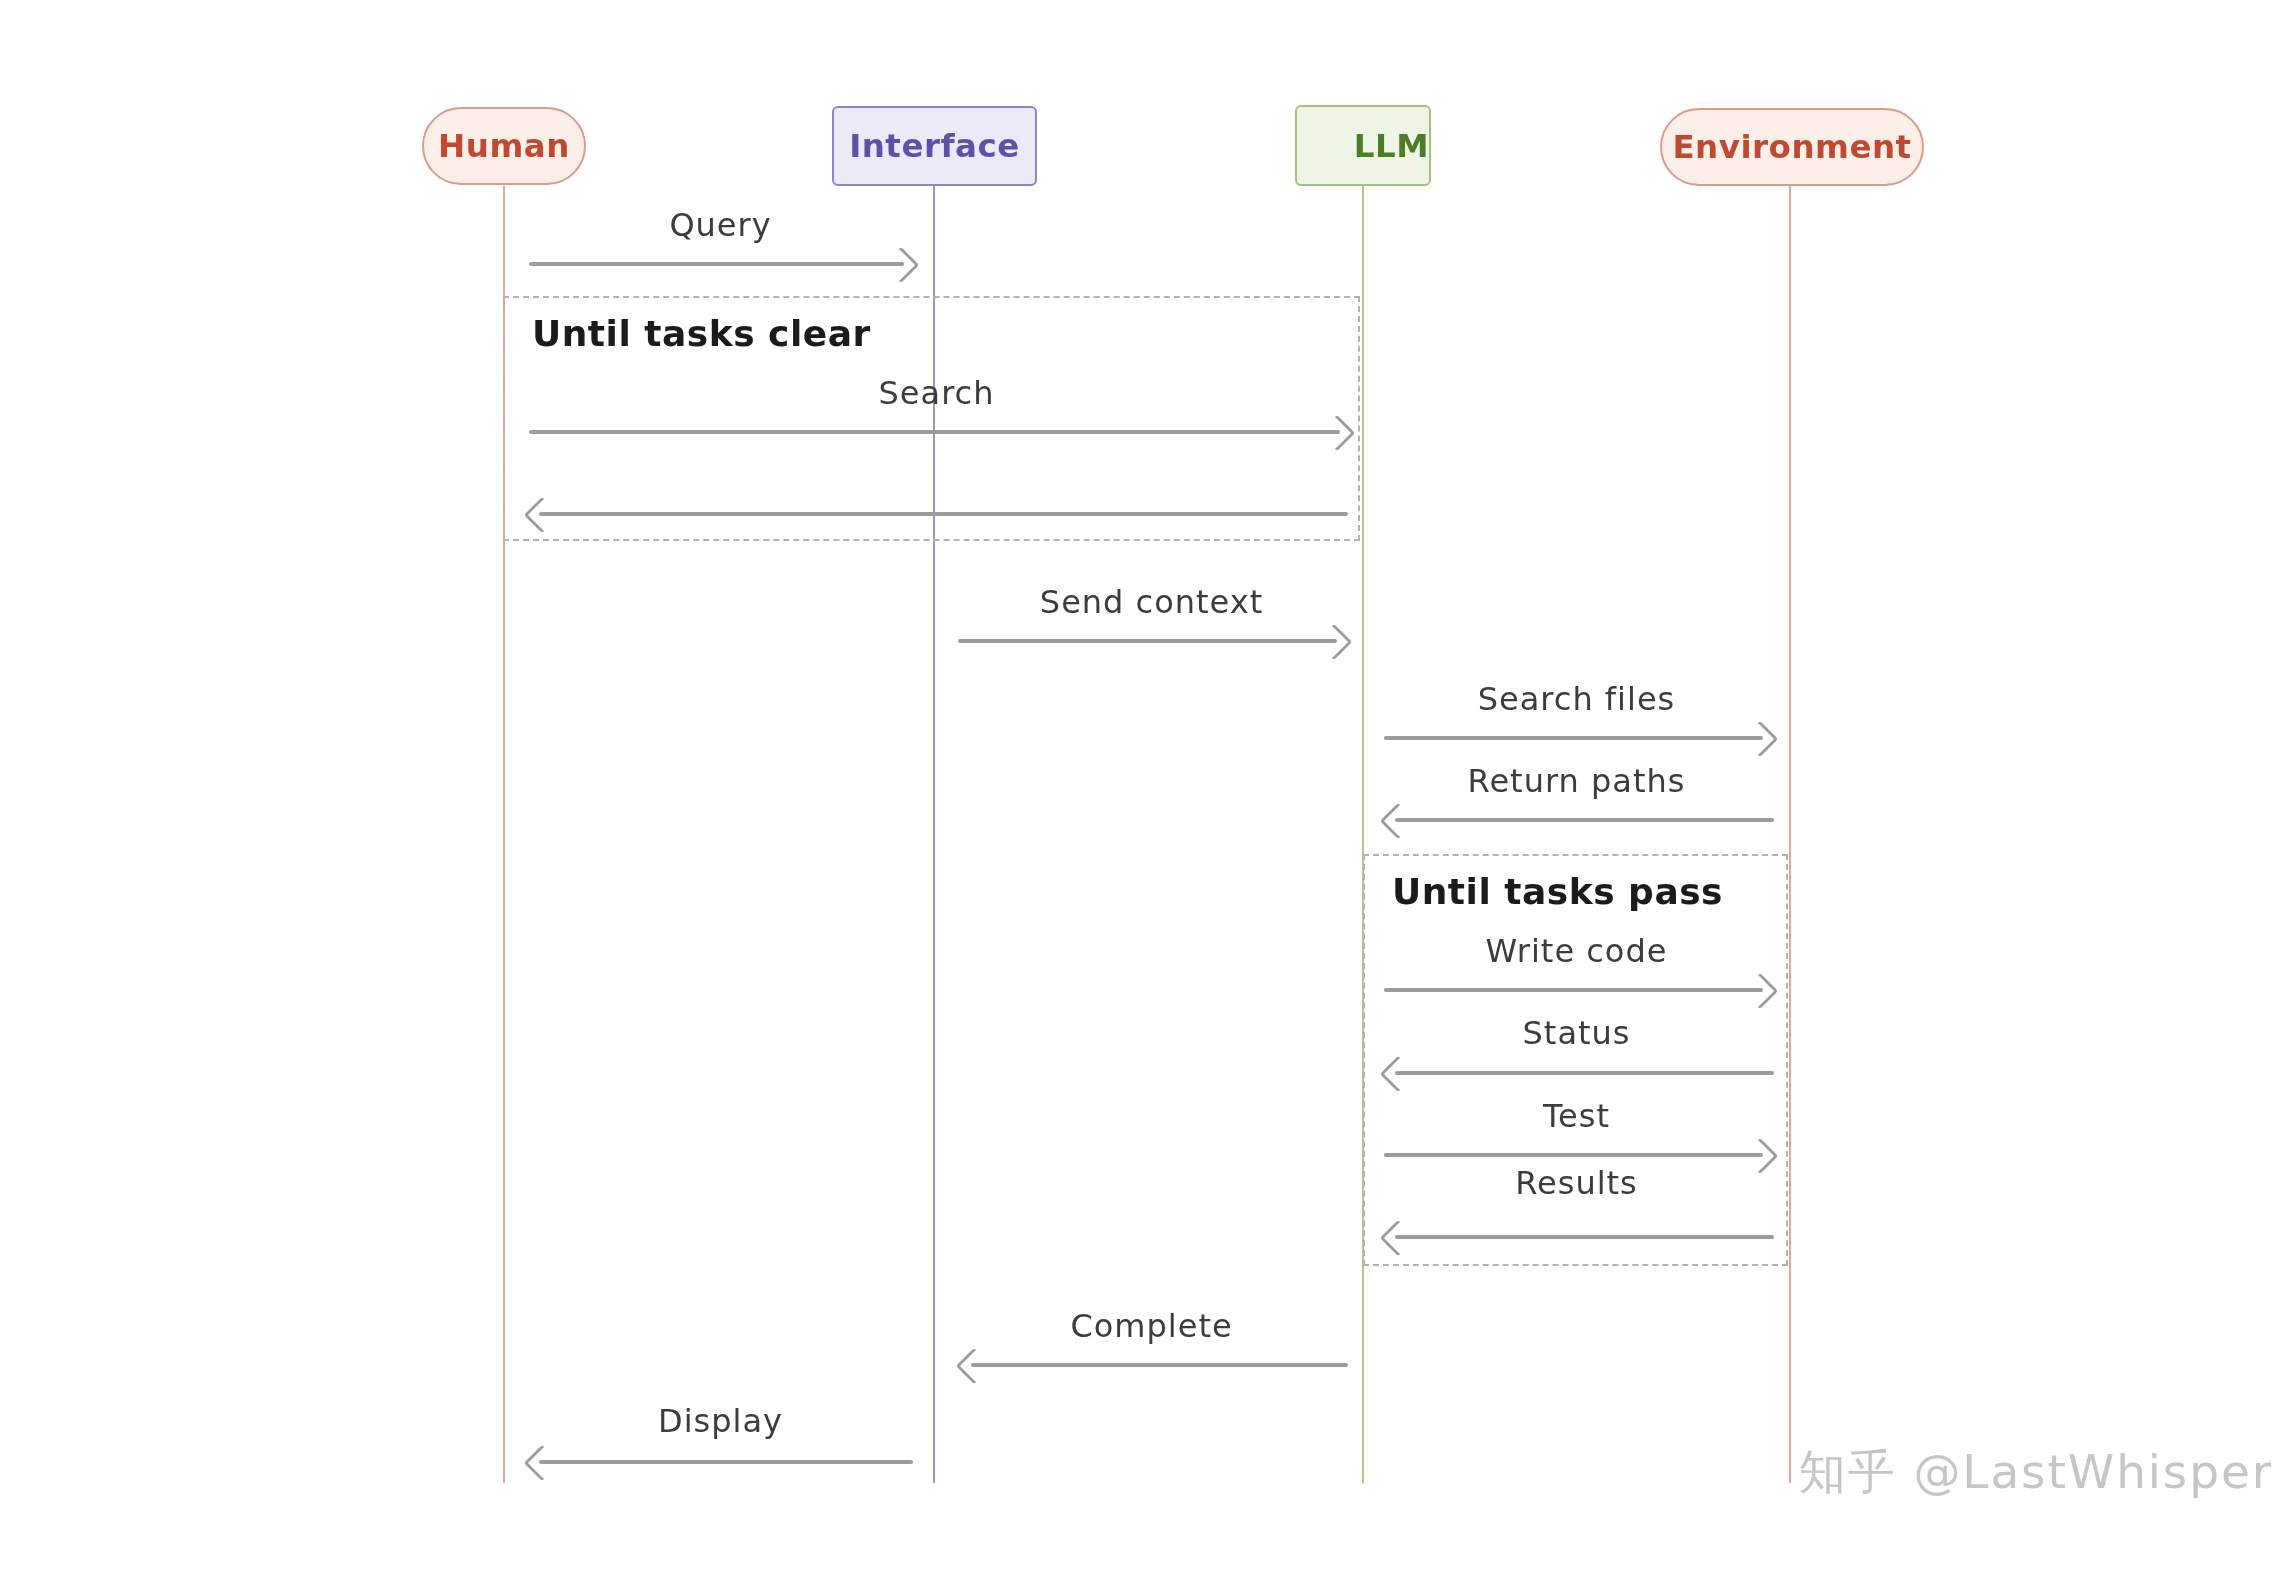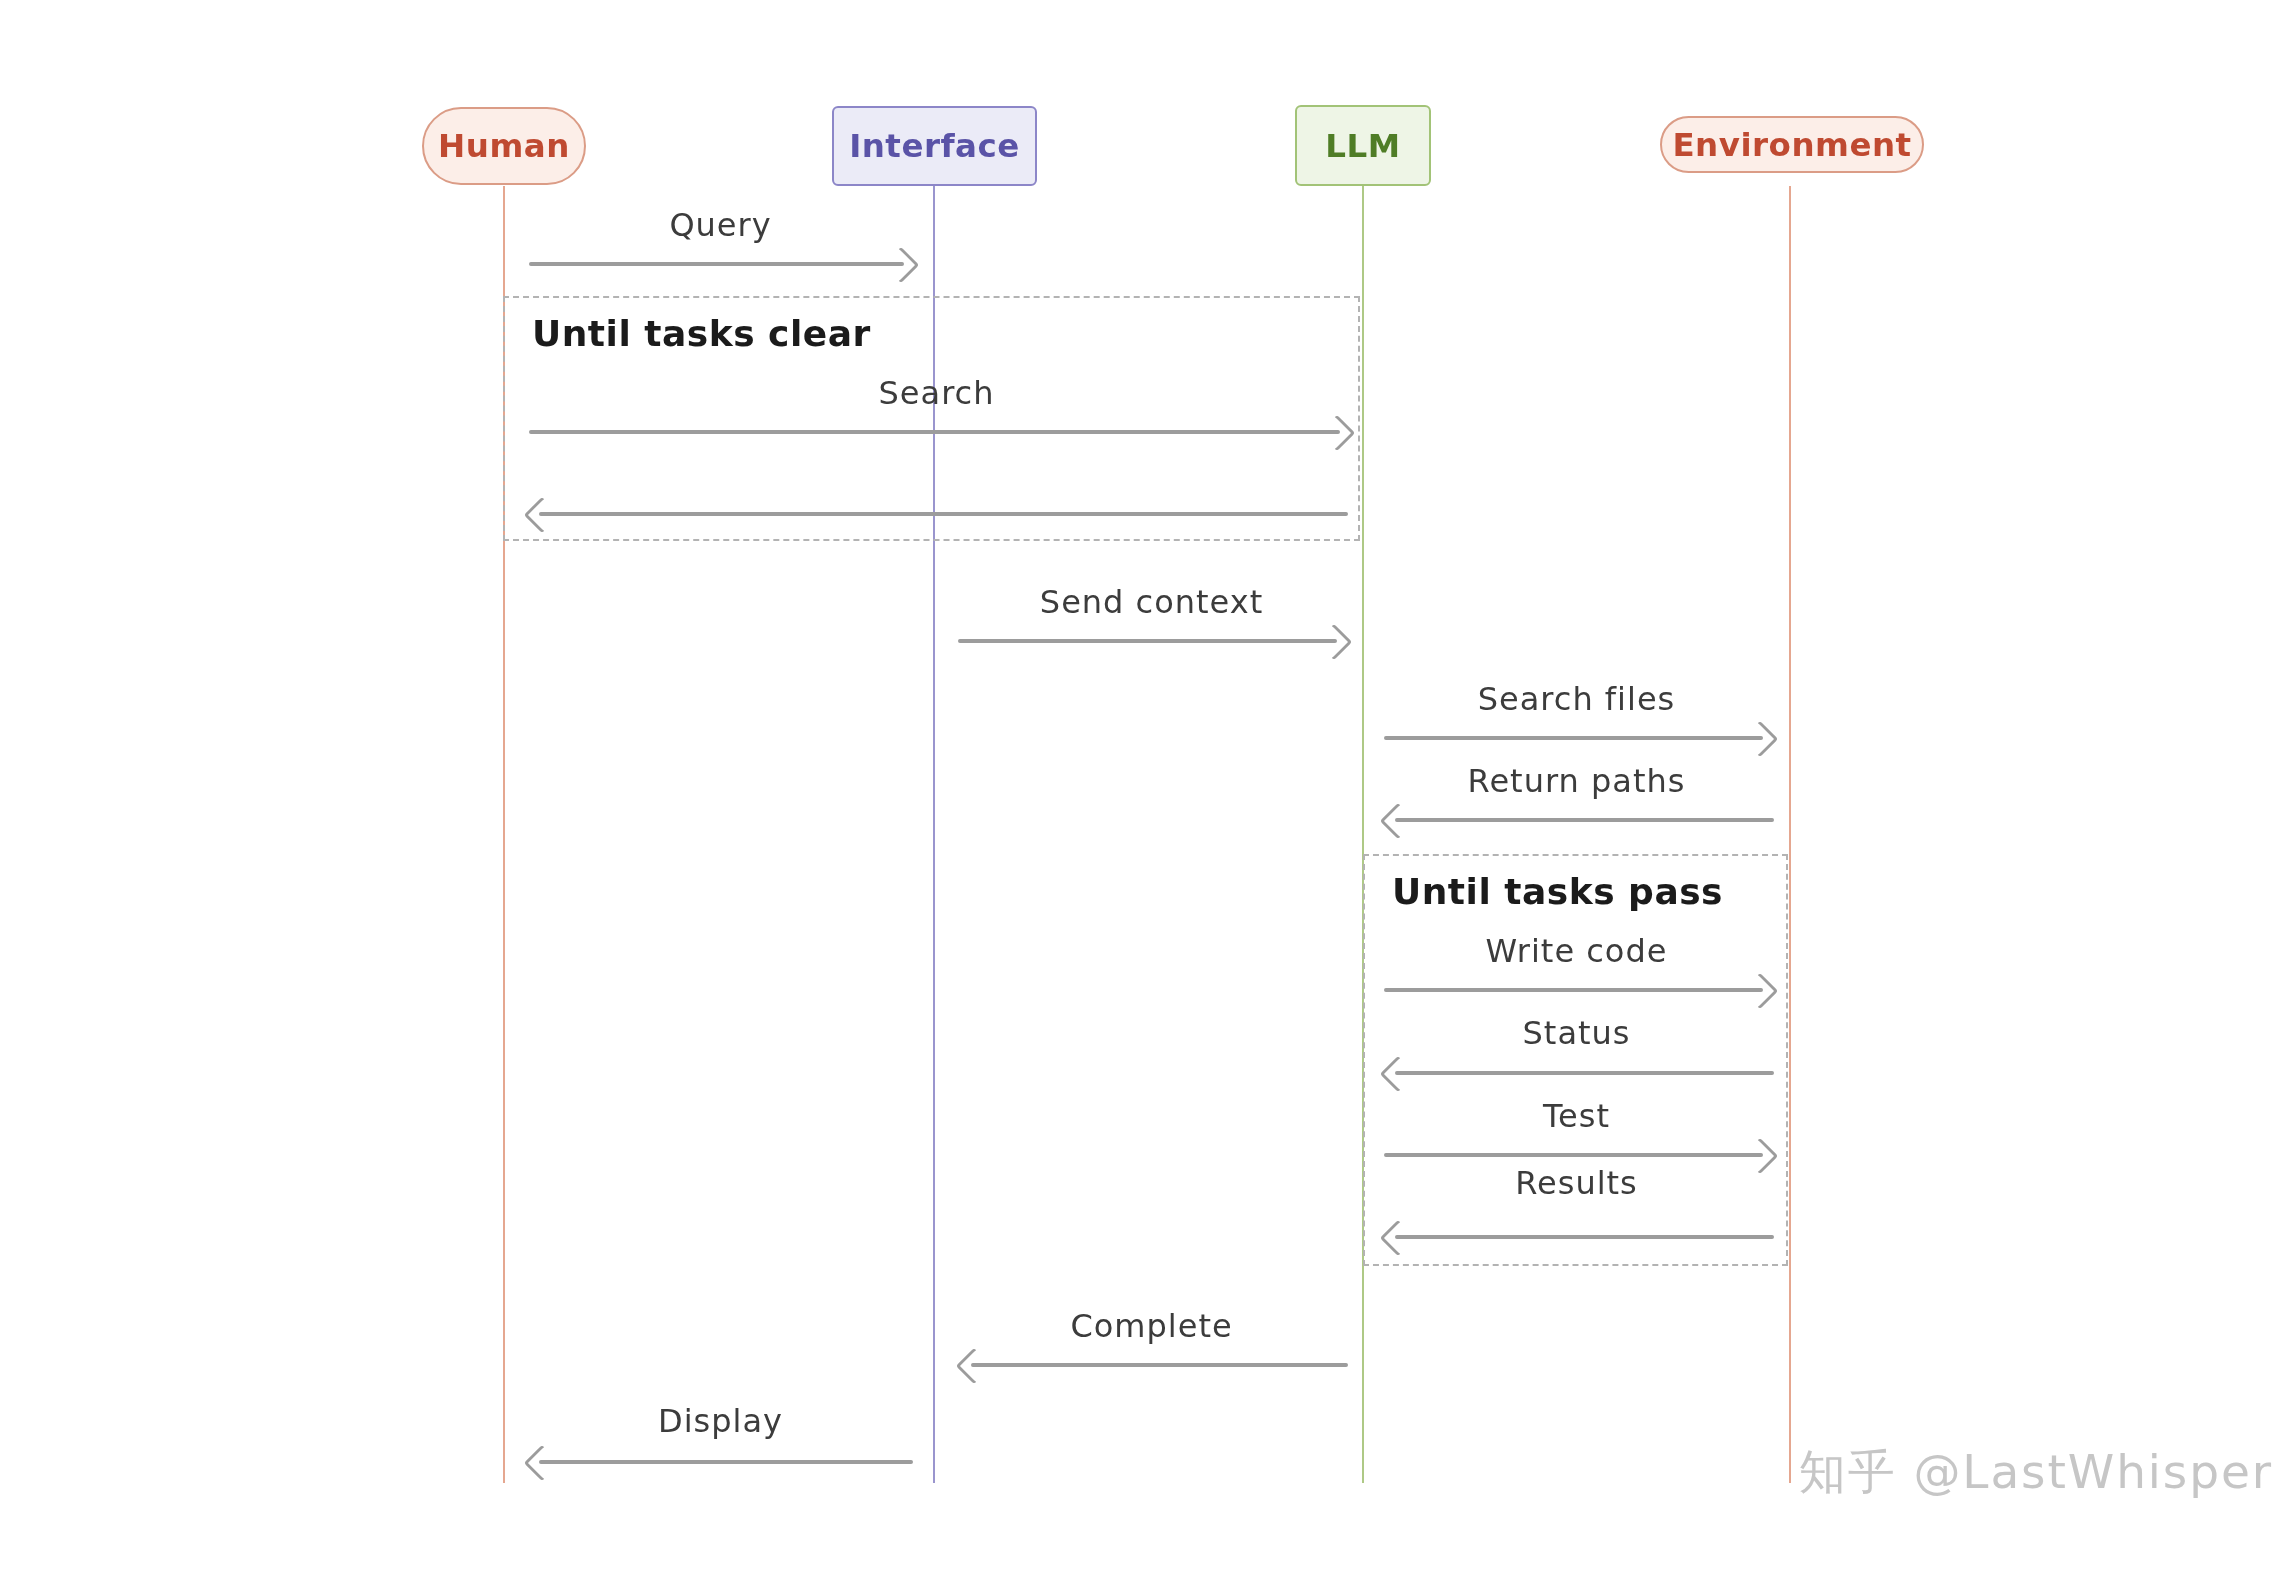--- a/index.html
+++ b/index.html
@@ -23,22 +23,22 @@
   
   .actor{
     position:absolute; display:flex; align-items:center; justify-content:center;
     font-size:32.5px; font-weight:bold; letter-spacing:0.5px; box-sizing:border-box;border-radius:6px;
   }
   .actor.pill{background:var(--salmon-fill); border:2.9px solid var(--salmon-border); color:var(--salmon-text); border-radius:40px;}
   .actor.rect-purple{background:var(--purple-fill); border:2.9px solid var(--purple-border); color:var(--purple-text);}
   .actor.rect-green{background:var(--green-fill); border:2.9px solid var(--green-border); color:var(--green-text);}
   #actor-human{left:422px; top:107px; width:164px; height:78px;}
   #actor-interface{left:832px; top:106px; width:205px; height:80px;}
-  #actor-llm{left:1295px; top:105px; width:136px; height:81px;}
-  #actor-environment{left:1660px; top:116px; width:264px; height:57px;}
+  #actor-llm{left:1295px; top:105px; width:136px; height:81px;justify-content:flex-end;}
+  #actor-environment{left:1660px; top:108px; width:264px; height:78px;}
   
   .msg-label{
     position:absolute; width:401px; height:44px; line-height:44px; text-align:center;
     font-size:32px; color:var(--msg-text); letter-spacing:1px; white-space:nowrap;
   }
   
   .arrow{position:absolute; height:3.8px; background:var(--arrow); border-radius:1.9px;}
   .arrow::after{
     content:""; position:absolute; width:23px; height:23px; top:-10.5px;
     border:0 solid var(--arrow); border-radius:3.8px;

